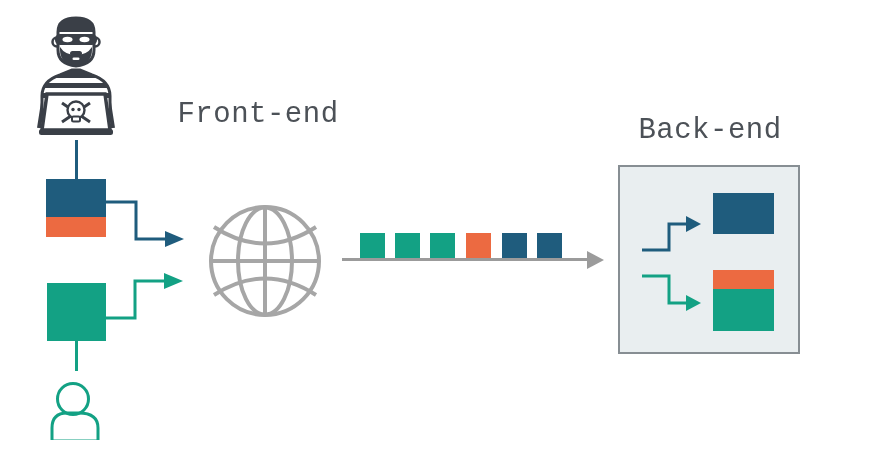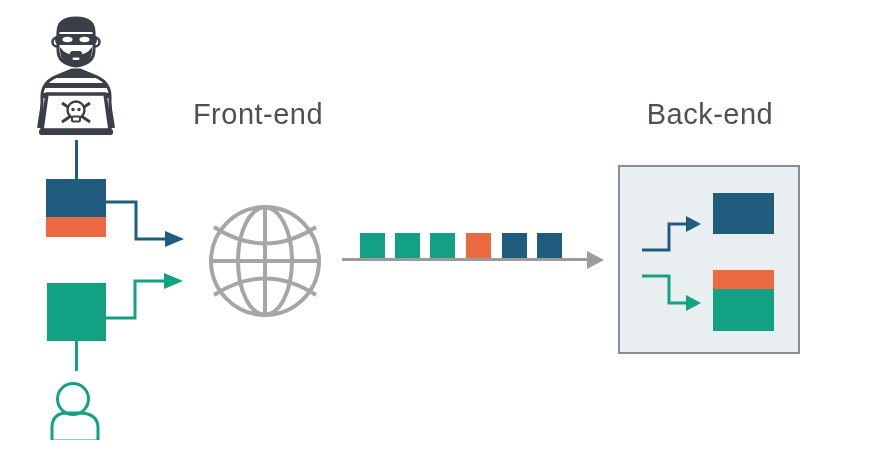--- a/index.html
+++ b/index.html
@@ -3,21 +3,21 @@
 <meta charset="utf-8">
 <style>
   :root{
     --blue:#1f5c7d; --teal:#13a184; --orange:#ec6a41;
     --gray:#9b9b9b; --globe-gray:#a6a6a6; --dark:#3a3f47;
     --box-fill:#e9eef0; --box-border:#878e93; --text:#4c5157; --bg:#ffffff;
   }
   html,body{margin:0;padding:0;background:var(--bg);}
   #canvas{
     position:relative;width:875px;height:440px;background:var(--bg);
-    font-family:Liberation Sans, sans-serif;overflow:hidden;
+    font-family:Liberation Mono, monospace;overflow:hidden;
   }
   .abs{position:absolute;}
   .zone-label{
     position:absolute;width:200px;text-align:center;
     font-size:29px;color:var(--text);letter-spacing:0.5px;
   }
   .vline{position:absolute;width:3px;}
   .vline.blue{background:var(--blue);}
   .vline.teal{background:var(--teal);}
   .block{position:absolute;display:flex;flex-direction:column;}
@@ -110,21 +110,21 @@
 
   <div class="vline teal" style="left:75px;top:341px;height:30px"></div>
 
   <svg class="abs" style="left:45px;top:376px" width="58" height="68" viewBox="0 0 58 68">
     <circle cx="28" cy="23" r="15.5" class="no-fill st-teal" stroke-width="3"></circle>
     <path d="M7,65 V52 Q7,37 22,37 H34 Q53,37 53,52 V65 Z" class="no-fill st-teal" stroke-width="3"></path>
   </svg>
 
   <div class="zone-label" style="left:158px;top:98px">Front-end</div>
 
-  <div class="zone-label" style="left:610px;top:98px">Back-end</div>
+  <div class="zone-label" style="left:610px;top:114px">Back-end</div>
 
   <svg class="abs" style="left:208px;top:204px" width="114" height="114" viewBox="0 0 114 114">
     <circle cx="57" cy="57" r="54" class="no-fill st-globe" stroke-width="4"></circle>
     <line x1="3" y1="57" x2="111" y2="57" class="st-globe" stroke-width="4"></line>
     <line x1="57" y1="3" x2="57" y2="111" class="st-globe" stroke-width="4"></line>
     <ellipse cx="57" cy="57" rx="27" ry="53.5" class="no-fill st-globe" stroke-width="4"></ellipse>
     <path d="M6,23 Q57,56 108,23" class="no-fill st-globe" stroke-width="4"></path>
     <path d="M6,91 Q57,58 108,91" class="no-fill st-globe" stroke-width="4"></path>
   </svg>
 

